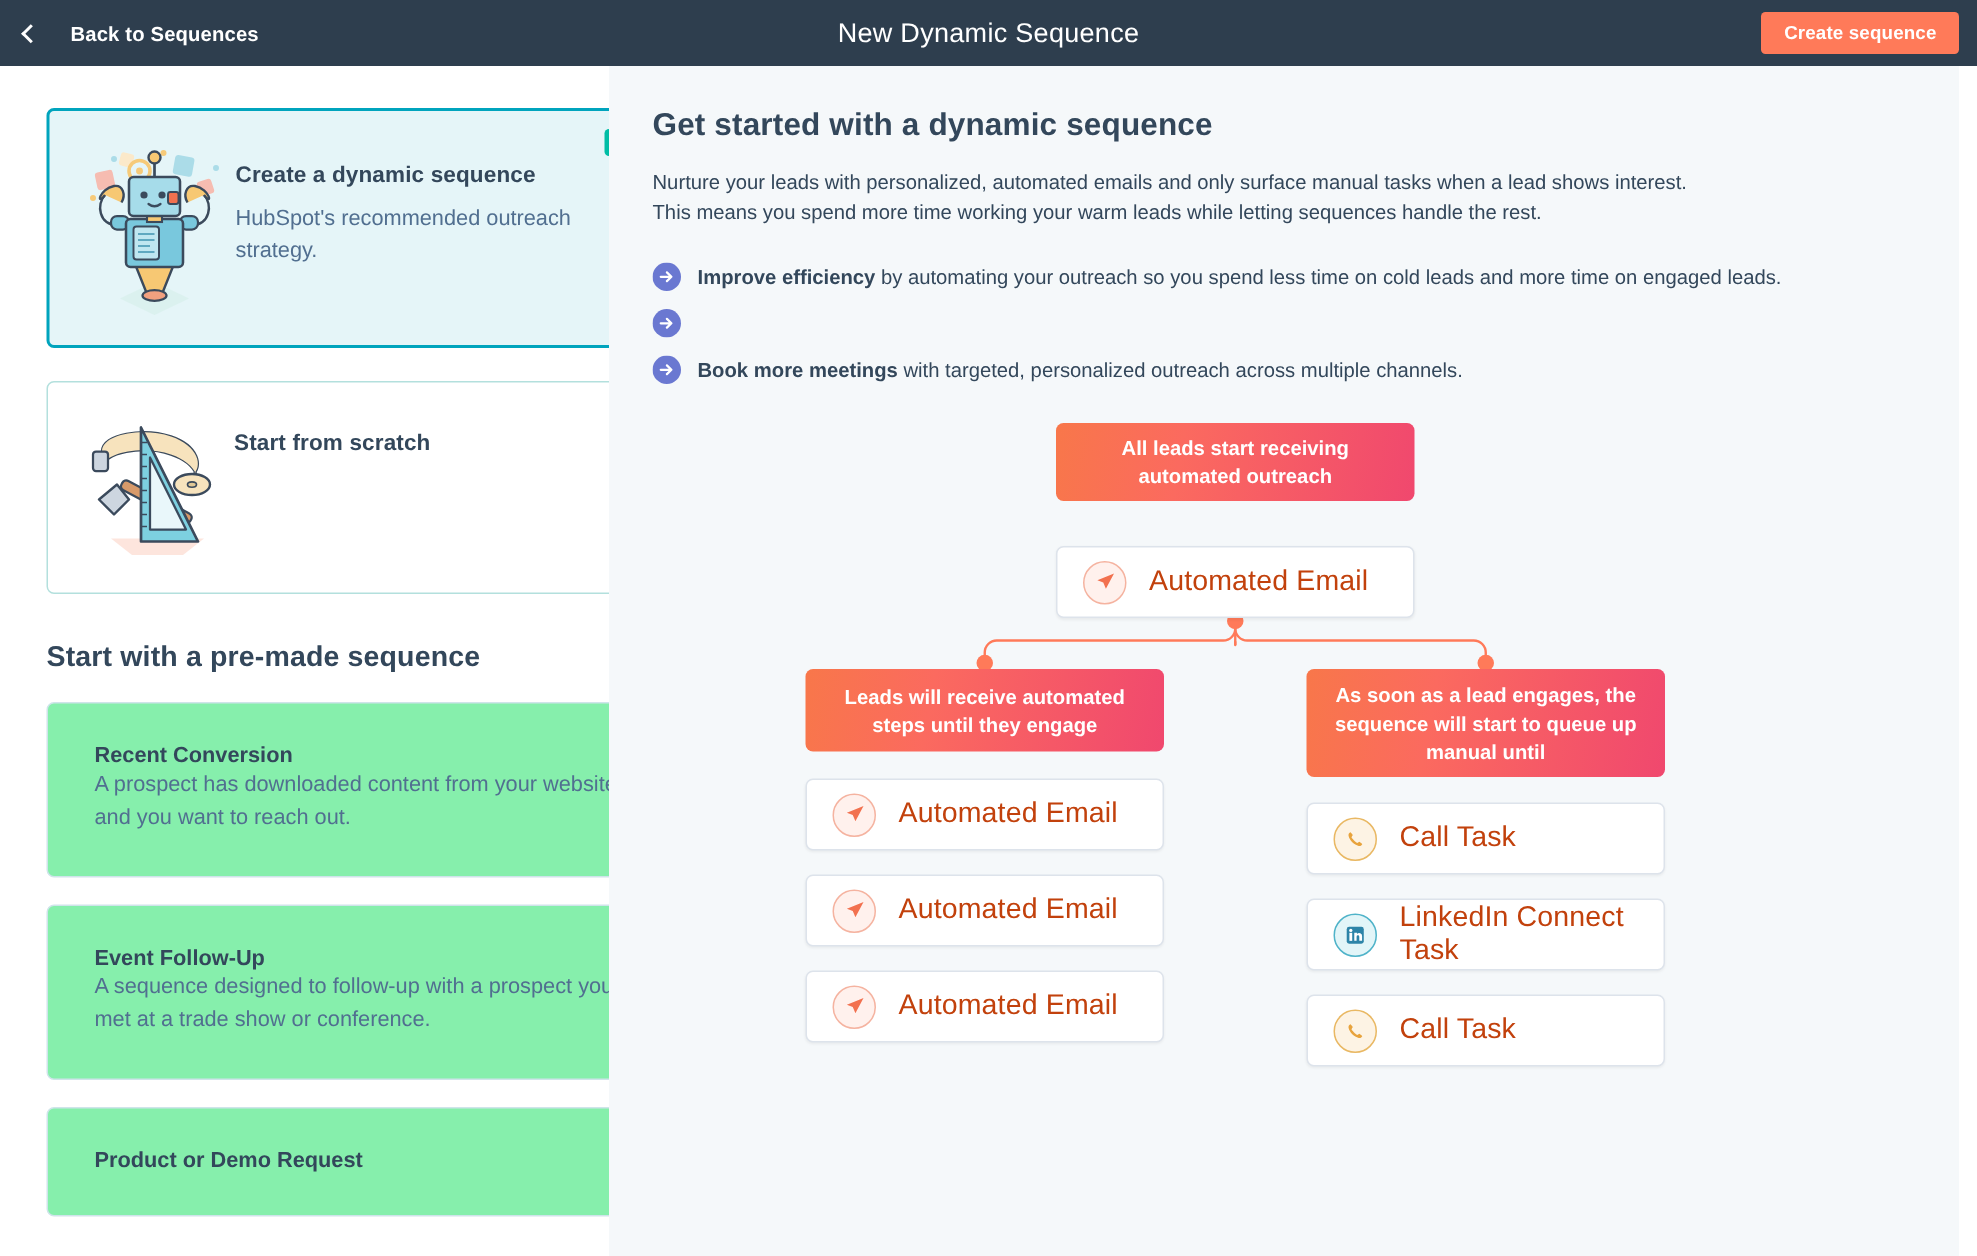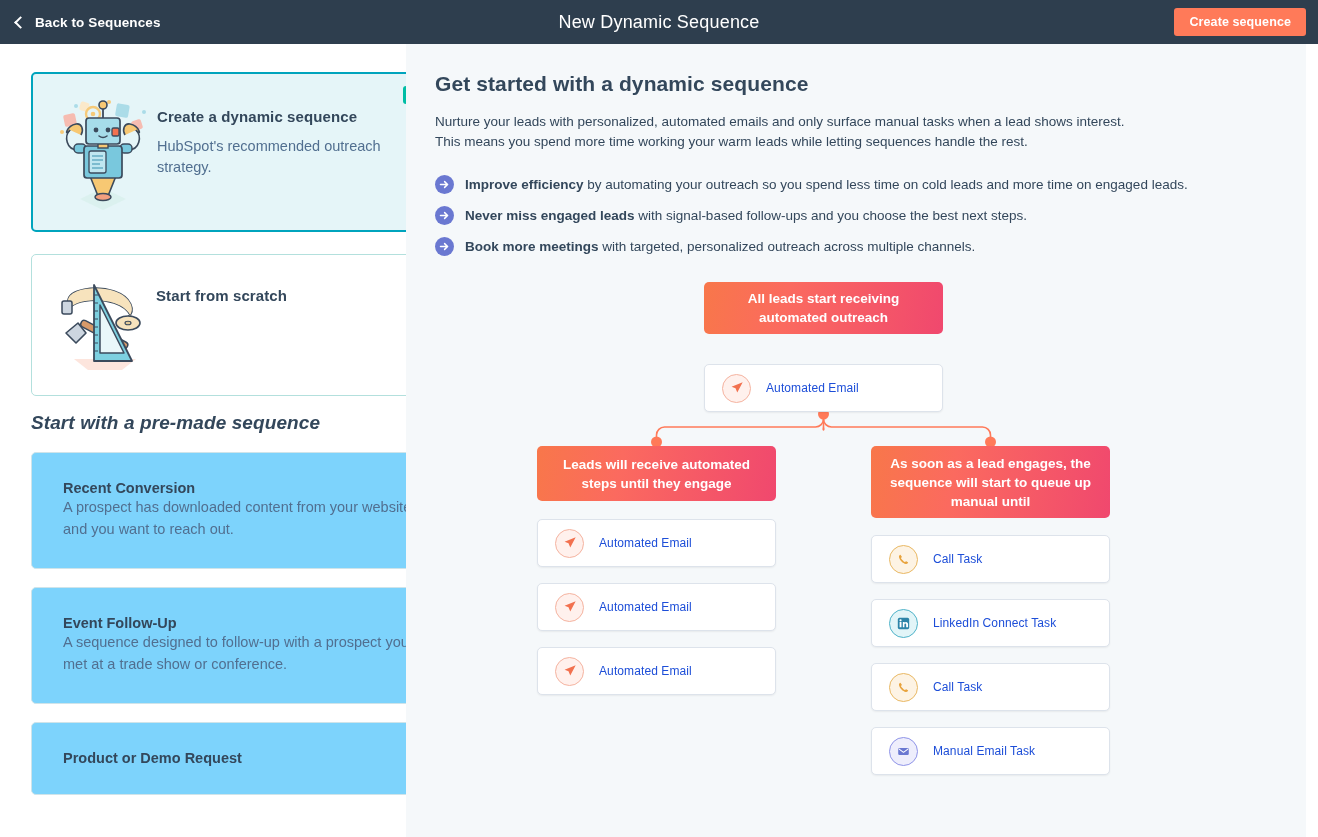--- a/index.html
+++ b/index.html
@@ -12,21 +12,21 @@
   }
 
   
   .topbar {
     position: absolute; top: 0; left: 0;
     width: 1318px; height: 44px;
     background: #2e3e4e;
     display: flex; align-items: center;
   }
   .back-btn {
-    display: flex; align-items: center; gap: 9px;
+    display: flex; align-items: center; gap: 21px;
     margin-left: 16px; cursor: pointer;
     color: #ffffff;
   }
   .back-chevron {
     display: block; width: 9px; height: 9px;
     border-left: 2px solid #ffffff;
     border-bottom: 2px solid #ffffff;
     transform: rotate(45deg);
     margin-right: 1px;
   }
@@ -83,28 +83,28 @@
   .opt-title { font-size: 15px; font-weight: 700; color: #33475b; letter-spacing: .1px; }
   .opt-desc { margin-top: 11px; font-size: 14.5px; line-height: 21px; color: #516f90; }
   .new-badge {
     position: absolute; top: 12px; right: 14px;
     background: #00bda5; color: #ffffff;
     font-size: 10.5px; font-weight: 700; letter-spacing: .7px;
     padding: 3px 7px 3px 8px; border-radius: 3px;
   }
 
   .premade-head {
-    margin-top: 16px;
-    font-size: 19px; font-weight: 700; color: #33475b; letter-spacing: .1px; font-style: italic;
+    margin-top: 32px;
+    font-size: 19px; font-weight: 700; color: #33475b; letter-spacing: .1px;
   }
   .seq-card {
     margin-top: 18px;
     border: 1px solid #cfe4ea;
     border-radius: 5px;
-    background: #7dd3fc;
+    background: #86efac;
     padding: 27px 40px 28px 31px;
     cursor: pointer;
   }
   .seq-title { font-size: 14.5px; font-weight: 700; color: #33475b; }
   .seq-desc { font-size: 14.5px; line-height: 22px; color: #516f90; }
 
   
   .rp-title { font-size: 21px; font-weight: 700; color: #33475b; letter-spacing: .1px; }
   .rp-intro {
     margin-top: 16px; width: 700px;
@@ -151,21 +151,21 @@
   .step-card .icon-circle {
     width: 29px; height: 29px; border-radius: 50%;
     display: flex; align-items: center; justify-content: center;
     flex: 0 0 29px;
   }
   .ic-email { background: #fff1ed; border: 1px solid #f5b3a0; }
   .ic-call  { background: #fdf3e4; border: 1px solid #e9b863; }
   .ic-linkedin { background: #e2f5f8; border: 1px solid #4fb3c9; }
   .ic-manual { background: #eeeefc; border: 1px solid #8f94e8; }
   .step-label {
-    margin-left: 15px; font-size: 12px; color: #1d4ed8; letter-spacing: .1px;
+    margin-left: 15px; font-size: 19px; color: #c2410c; letter-spacing: .1px;
   }
 
   .col-left-card  { left: 102px; width: 239px; height: 48px; }
   .col-right-card { left: 436px; width: 239px; height: 48px; }
 
   .connector { position: absolute; left: 0; top: 0; width: 840px; height: 480px; pointer-events: none; }
 </style>
 </head>
 <body>
 
@@ -301,21 +301,20 @@
       </span>
       <span class="bullet-text"><b>Improve efficiency</b><span> by automating your outreach so you spend less time on cold leads and more time on engaged leads.</span></span>
     </div>
     <div class="bullet">
       <span class="bullet-icon">
         <svg width="19" height="19" viewBox="0 0 19 19">
             <circle cx="9.5" cy="9.5" r="9.5" fill="#6a78d1"></circle>
             <path d="M5.5 9.5 h7 M9.6 6.6 l3 2.9 l-3 2.9" fill="none" stroke="#fff" stroke-width="1.5" stroke-linecap="round" stroke-linejoin="round"></path>
           </svg>
       </span>
-      <span class="bullet-text"><b>Never miss engaged leads</b><span> with signal-based follow-ups and you choose the best next steps.</span></span>
     </div>
     <div class="bullet">
       <span class="bullet-icon">
         <svg width="19" height="19" viewBox="0 0 19 19">
             <circle cx="9.5" cy="9.5" r="9.5" fill="#6a78d1"></circle>
             <path d="M5.5 9.5 h7 M9.6 6.6 l3 2.9 l-3 2.9" fill="none" stroke="#fff" stroke-width="1.5" stroke-linecap="round" stroke-linejoin="round"></path>
           </svg>
       </span>
       <span class="bullet-text"><b>Book more meetings</b><span> with targeted, personalized outreach across multiple channels.</span></span>
     </div>
@@ -393,23 +392,14 @@
       <span class="step-label">LinkedIn Connect Task</span>
     </div>
     <div class="step-card col-right-card" style="top:381px">
       <span class="icon-circle ic-call">
         <svg width="13" height="13" viewBox="0 0 16 16">
             <path d="M4.2 2.2 C3 2.6 2.2 3.8 2.5 5.2 C3.2 8.8 7.2 12.8 10.8 13.5 C12.2 13.8 13.4 13 13.8 11.8 L11.4 10 L9.6 11.1 C8.3 10.4 5.6 7.7 4.9 6.4 L6 4.6 Z" fill="#e8a33d"></path>
           </svg>
       </span>
       <span class="step-label">Call Task</span>
     </div>
-    <div class="step-card col-right-card" style="top:445px">
-      <span class="icon-circle ic-manual">
-        <svg width="13" height="13" viewBox="0 0 16 16">
-            <rect x="1.5" y="3.8" width="13" height="8.4" rx="1.5" fill="#6a78d1"></rect>
-            <path d="M2.6 5 L8 9 L13.4 5" fill="none" stroke="#fff" stroke-width="1.3" stroke-linejoin="round" stroke-linecap="round"></path>
-          </svg>
-      </span>
-      <span class="step-label">Manual Email Task</span>
-    </div>
   </div>
 </div>
 
 </body></html>

